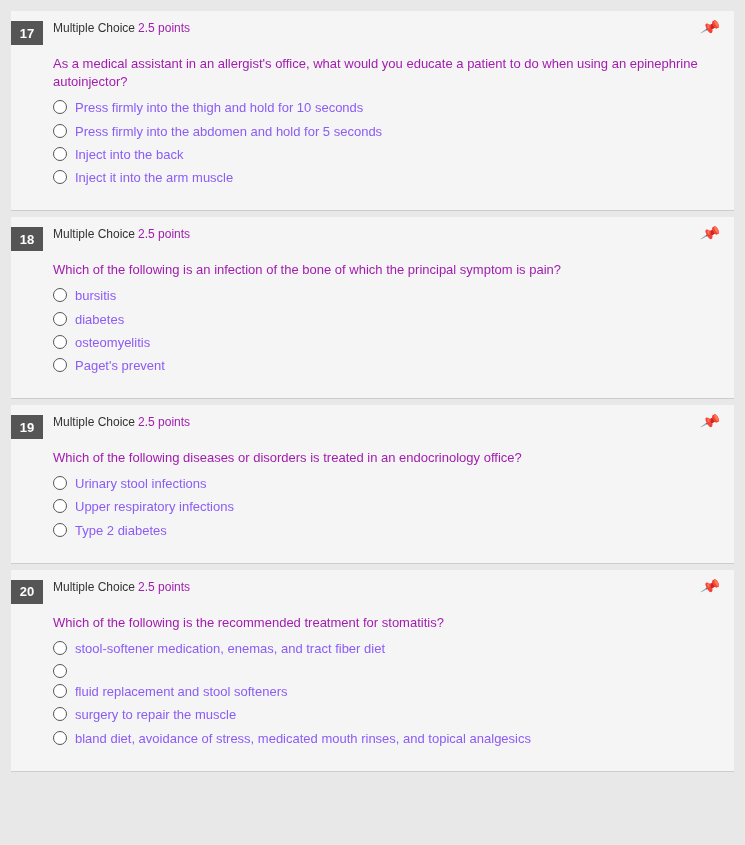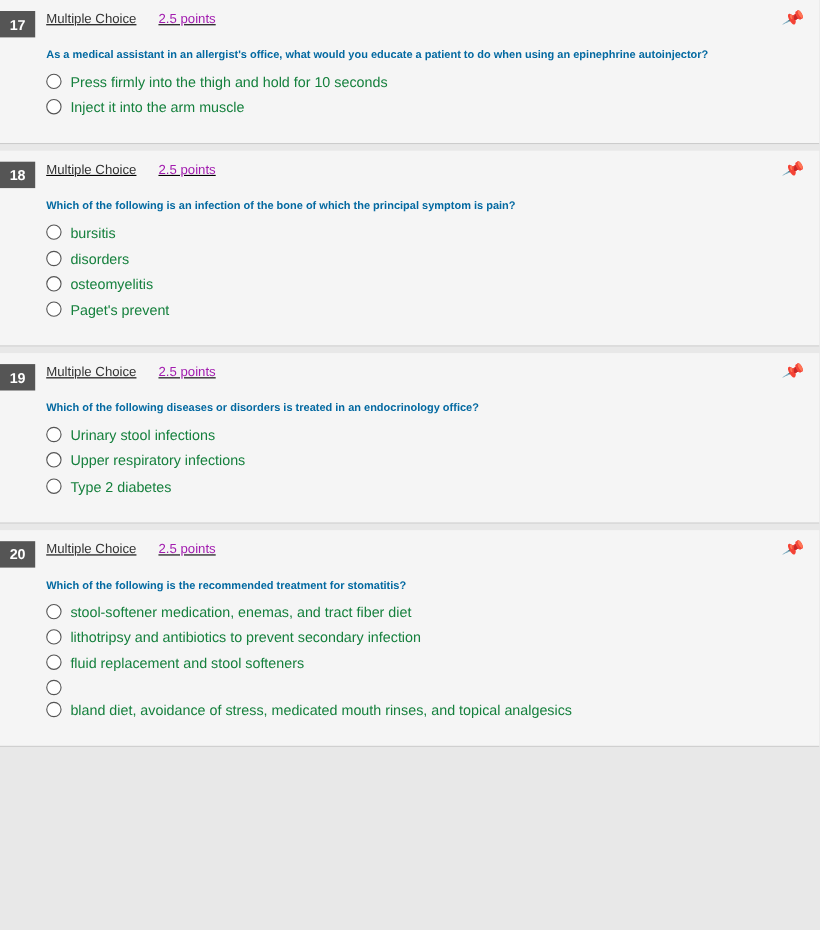--- a/index.html
+++ b/index.html
@@ -6,21 +6,21 @@
     body {
       font-family: Arial, sans-serif;
       background: #e8e8e8;
       width: 745px;
       min-height: 845px;
       overflow-x: hidden;
     }
     .page-container {
       width: 745px;
       background: #e8e8e8;
-      padding: 0;
+      padding: 11px;
     }
     .question-block {
       background: #f5f5f5;
       margin-bottom: 6px;
       padding: 10px 0 18px 0;
       border-bottom: 1px solid #ccc;
       position: relative;
     }
     .question-header {
       display: flex;
@@ -37,45 +37,44 @@
       height: 24px;
       display: flex;
       align-items: center;
       justify-content: center;
       padding: 0 6px;
       margin-right: 10px;
       flex-shrink: 0;
     }
     .question-meta {
       display: flex;
-      gap: 20px;
+      gap: 3px;
       flex-grow: 1;
-      text-decoration: underline;
     }
     .question-type {
       font-size: 12px;
       color: #333;
       font-weight: normal;
     }
     .question-points {
       font-size: 12px;
       color: #a21caf;
     }
     .pin-icon {
       position: absolute;
       right: 14px;
       top: 8px;
       font-size: 15px;
       color: #888;
       transform: rotate(15deg);
     }
     .question-text {
-      font-size: 10px;
-      font-weight: bold;
-      color: #0369a1;
+      font-size: 13px;
+      font-weight: normal;
+      color: #a21caf;
       margin: 4px 14px 8px 42px;
       line-height: 1.4;
     }
     .options-list {
       list-style: none;
       padding: 0;
       margin: 0 14px 0 42px;
     }
     .options-list li {
       display: flex;
@@ -90,21 +89,21 @@
       width: 14px;
       height: 14px;
       border: 1.5px solid #555;
       border-radius: 50%;
       flex-shrink: 0;
       margin-top: 1px;
       background: #fff;
     }
     .option-text {
       font-size: 13px;
-      color: #15803d;
+      color: #8b5cf6;
     }
   </style>
 </head>
 <body>
 
 <div class="page-container" id="questions-container">
 <div class="question-block">
       <div class="question-header">
         <div class="question-number">17</div>
         <div class="question-meta">
@@ -114,20 +113,28 @@
       </div>
       <span class="pin-icon">📌</span>
       <div class="question-text">As a medical assistant in an allergist's office, what would you educate a patient to do when using an epinephrine autoinjector?</div>
       <ul class="options-list">
         <li>
           <div class="radio-circle"></div>
           <span class="option-text">Press firmly into the thigh and hold for 10 seconds</span>
         </li>
         <li>
           <div class="radio-circle"></div>
+          <span class="option-text">Press firmly into the abdomen and hold for 5 seconds</span>
+        </li>
+        <li>
+          <div class="radio-circle"></div>
+          <span class="option-text">Inject into the back</span>
+        </li>
+        <li>
+          <div class="radio-circle"></div>
           <span class="option-text">Inject it into the arm muscle</span>
         </li>
       </ul>
     </div>
     <div class="question-block">
       <div class="question-header">
         <div class="question-number">18</div>
         <div class="question-meta">
           <span class="question-type">Multiple Choice</span>
           <span class="question-points">2.5 points</span>
@@ -135,21 +142,21 @@
       </div>
       <span class="pin-icon">📌</span>
       <div class="question-text">Which of the following is an infection of the bone of which the principal symptom is pain?</div>
       <ul class="options-list">
         <li>
           <div class="radio-circle"></div>
           <span class="option-text">bursitis</span>
         </li>
         <li>
           <div class="radio-circle"></div>
-          <span class="option-text">disorders</span>
+          <span class="option-text">diabetes</span>
         </li>
         <li>
           <div class="radio-circle"></div>
           <span class="option-text">osteomyelitis</span>
         </li>
         <li>
           <div class="radio-circle"></div>
           <span class="option-text">Paget's prevent</span>
         </li>
       </ul>
@@ -189,28 +196,28 @@
       </div>
       <span class="pin-icon">📌</span>
       <div class="question-text">Which of the following is the recommended treatment for stomatitis?</div>
       <ul class="options-list">
         <li>
           <div class="radio-circle"></div>
           <span class="option-text">stool-softener medication, enemas, and tract fiber diet</span>
         </li>
         <li>
           <div class="radio-circle"></div>
-          <span class="option-text">lithotripsy and antibiotics to prevent secondary infection</span>
         </li>
         <li>
           <div class="radio-circle"></div>
           <span class="option-text">fluid replacement and stool softeners</span>
         </li>
         <li>
           <div class="radio-circle"></div>
+          <span class="option-text">surgery to repair the muscle</span>
         </li>
         <li>
           <div class="radio-circle"></div>
           <span class="option-text">bland diet, avoidance of stress, medicated mouth rinses, and topical analgesics</span>
         </li>
       </ul>
     </div>
   </div>
 
 </body></html>

